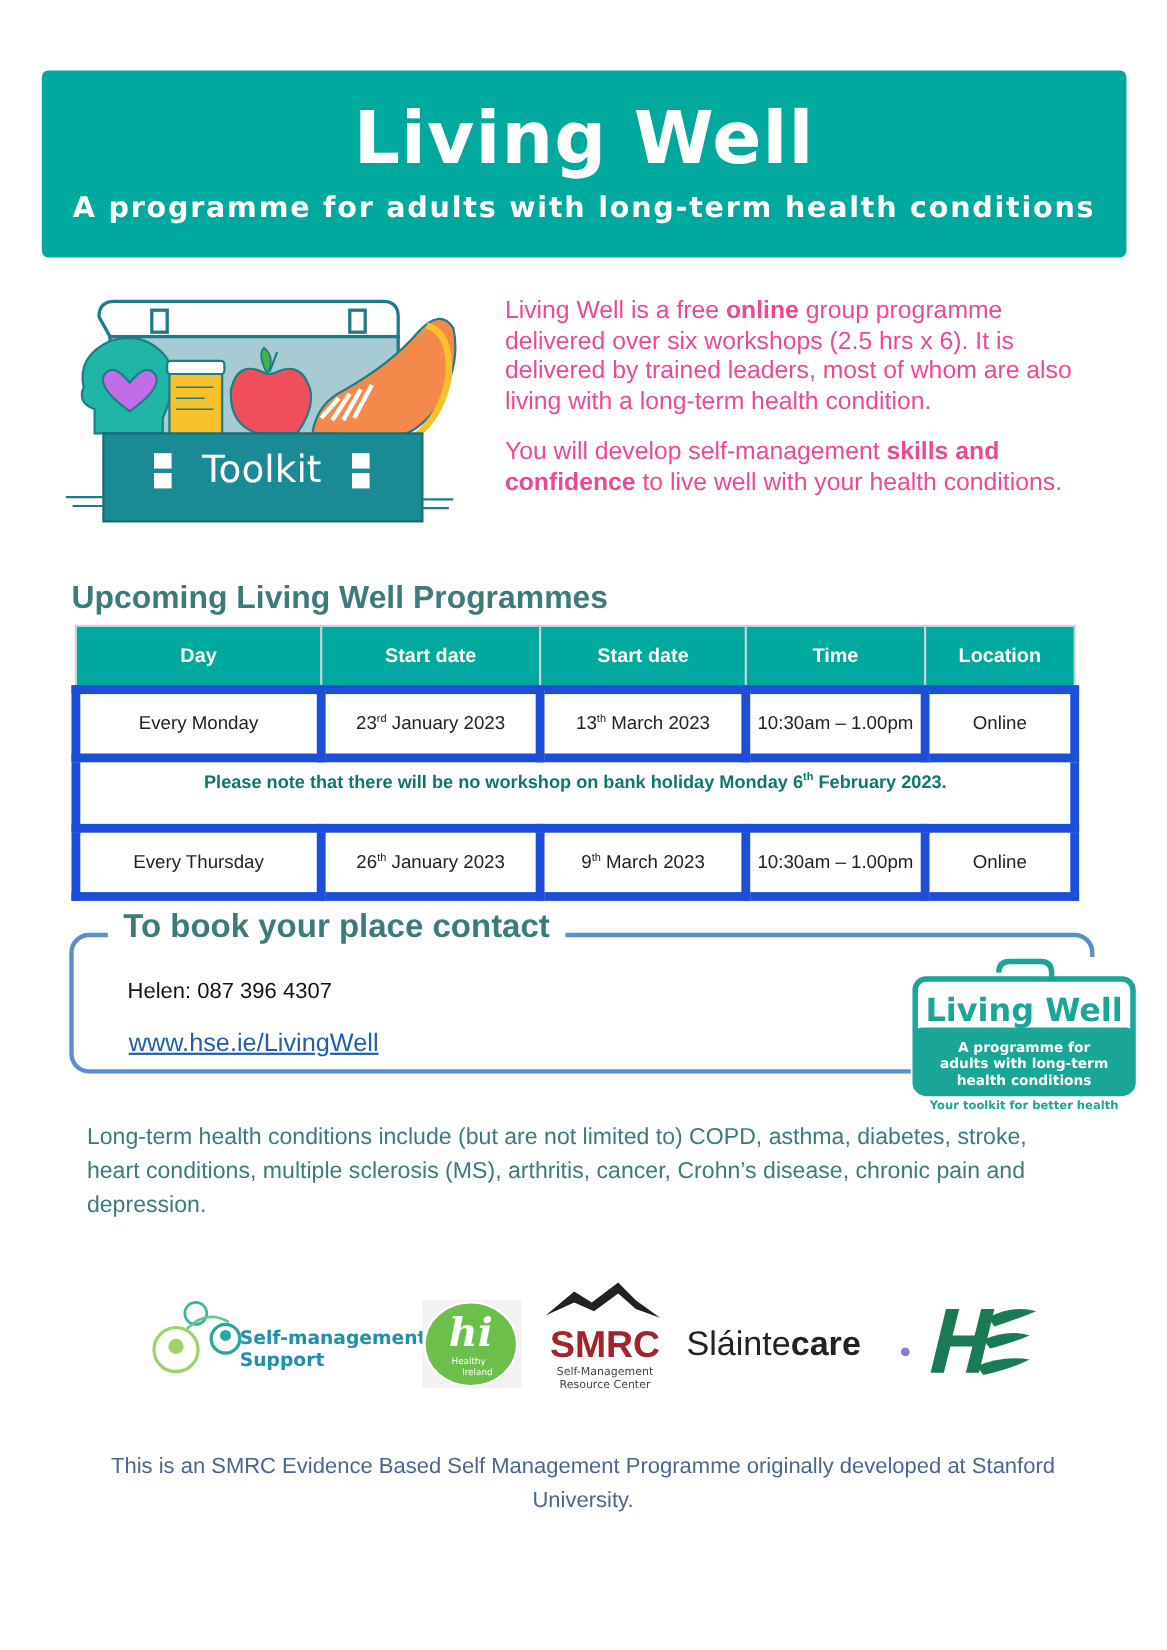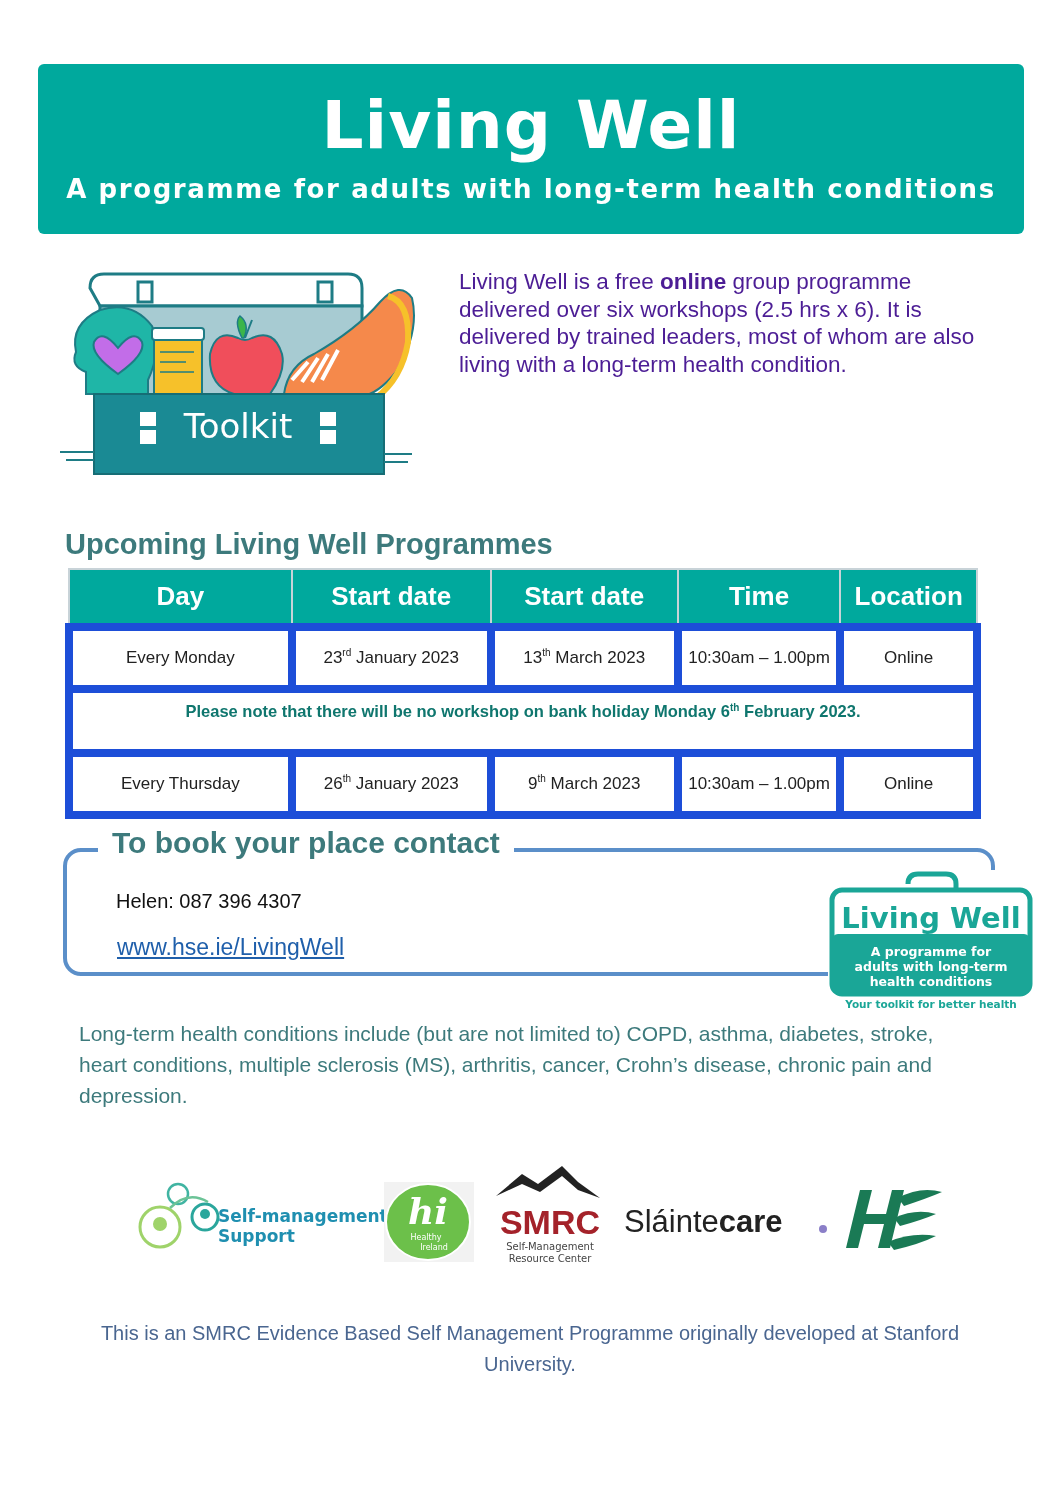--- a/index.html
+++ b/index.html
@@ -18,36 +18,36 @@
   .banner-sub {
     position: absolute; left: 0; right: 0; top: 170px; top: 108px;
     font-family: "DejaVu Sans", sans-serif; font-weight: bold; font-size: 26px;
     letter-spacing: 1.6px; line-height: 34px;
   }
 
   .toolkit { position: absolute; left: 56px; top: 262px; width: 360px; height: 218px; text-decoration: underline; }
 
   .intro {
     position: absolute; left: 459px; top: 268px; width: 530px;
-    font-size: 22.5px; line-height: 27.5px; color: #4c1d95;
+    font-size: 22.5px; line-height: 27.5px; color: #ec4899;
   }
   .intro p + p { margin-top: 18px; }
   .intro b { font-weight: bold; }
 
   .section-title {
     position: absolute; left: 65px; top: 528px;
     font-size: 29px; font-weight: bold; color: #3d7a7c;
   }
 
   table.prog {
     position: absolute; left: 65px; top: 568px; width: 916px;
     border-collapse: collapse; font-family: "Liberation Sans", sans-serif;
   }
   table.prog th {
-    background: #00a99d; color: #fff; font-size: 26px; font-weight: bold;
+    background: #00a99d; color: #fff; font-size: 18px; font-weight: bold;
     height: 58px; border: 2px solid #c8d3d8; text-align: center;
     font-family: "Liberation Sans", sans-serif;
   }
   table.prog td {
     border: 8px solid #1d4ed8; text-align: center; font-size: 17px; color: #222;
     height: 62px;
   }
   table.prog td sup { font-size: 10px; vertical-align: super; line-height: 0; }
   table.prog td.note {
     color: #0f766e; font-weight: bold; font-size: 16.5px; vertical-align: top;
@@ -135,20 +135,21 @@
     <text x="182" y="176" text-anchor="middle" font-family="DejaVu Sans, sans-serif" font-size="34" fill="#fff">Toolkit</text>
     <line x1="4" y1="190" x2="38" y2="190" stroke="#1e7c85" stroke-width="2"></line>
     <line x1="10" y1="198" x2="38" y2="198" stroke="#1e7c85" stroke-width="2"></line>
     <line x1="328" y1="192" x2="356" y2="192" stroke="#1e7c85" stroke-width="2"></line>
     <line x1="328" y1="200" x2="352" y2="200" stroke="#1e7c85" stroke-width="2"></line>
   </svg>
 </div>
 
 <div class="intro">
   <p><span>Living Well is a free </span><b>online</b><span> group programme delivered over six workshops (2.5 hrs x 6). It is delivered by trained leaders, most of whom are also living with a long-term health condition.</span></p>
+  <p><span>You will develop self-management </span><b>skills and confidence</b><span> to live well with your health conditions.</span></p>
 </div>
 
 <div class="section-title">Upcoming Living Well Programmes</div>
 
 <table class="prog">
   <colgroup>
     <col style="width:225px">
       <col style="width:201px">
       <col style="width:189px">
       <col style="width:164px">

